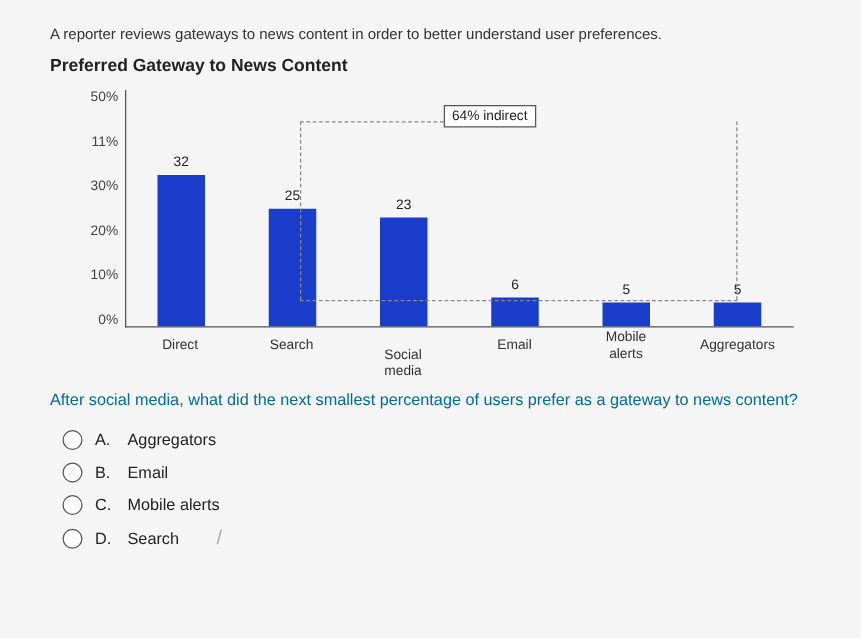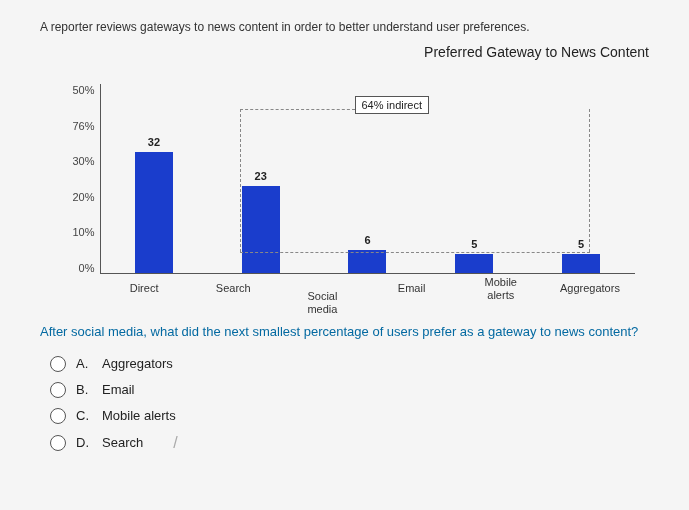--- a/index.html
+++ b/index.html
@@ -11,24 +11,24 @@
       width: 689px;
       min-height: 510px;
       padding: 20px 40px;
     }
     .intro-text {
       font-size: 12px;
       color: #333;
       margin-bottom: 10px;
     }
     .chart-title {
-      text-align: right;
+      text-align: left;
       font-size: 14px;
-      font-weight: normal;
-      margin-bottom: 24px;
+      font-weight: bold;
+      margin-bottom: 12px;
     }
     .chart-area {
       position: relative;
       width: 580px;
       height: 220px;
       margin: 0 auto 10px auto;
     }
     .chart-inner {
       position: absolute;
       left: 45px;
@@ -72,21 +72,21 @@
       width: 38px;
       position: relative;
     }
     .bar-value {
       position: absolute;
       top: -16px;
       left: 50%;
       transform: translateX(-50%);
       font-size: 11px;
       color: #222;
-      font-weight: bold;
+      font-weight: normal;
     }
     .x-labels {
       position: absolute;
       left: 45px;
       bottom: 0;
       right: 0;
       height: 30px;
       display: flex;
     }
     .x-label {
@@ -151,31 +151,36 @@
 <body>
 
 <p class="intro-text">A reporter reviews gateways to news content in order to better understand user preferences.</p>
 
 <div class="chart-title">Preferred Gateway to News Content</div>
 
 <div class="chart-area">
 
   <div class="y-axis">
     <span class="y-label">50%</span>
-    <span class="y-label">76%</span>
+    <span class="y-label">11%</span>
     <span class="y-label">30%</span>
     <span class="y-label">20%</span>
     <span class="y-label">10%</span>
     <span class="y-label">0%</span>
   </div>
 
   <div class="chart-inner">
     <div class="bar-group">
       <div class="bar" style="height: 64%;">
         <span class="bar-value">32</span>
+      </div>
+    </div>
+    <div class="bar-group">
+      <div class="bar" style="height: 50%;">
+        <span class="bar-value">25</span>
       </div>
     </div>
     <div class="bar-group">
       <div class="bar" style="height: 46%;">
         <span class="bar-value">23</span>
       </div>
     </div>
     <div class="bar-group">
       <div class="bar" style="height: 12%;">
         <span class="bar-value">6</span>

